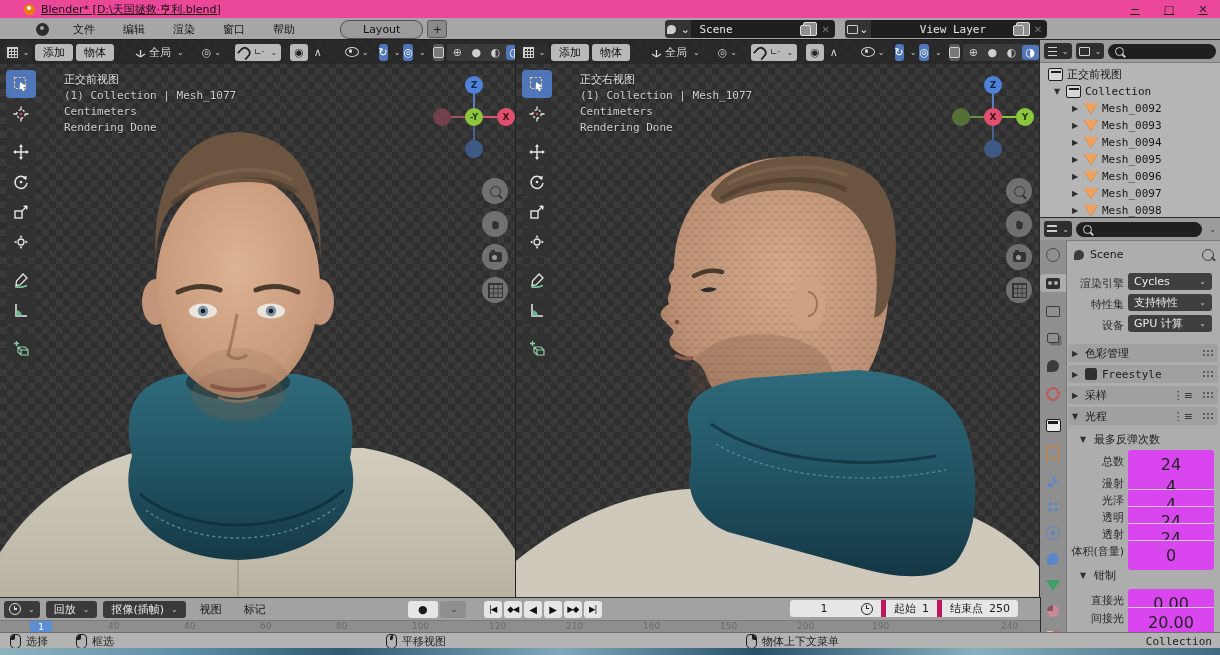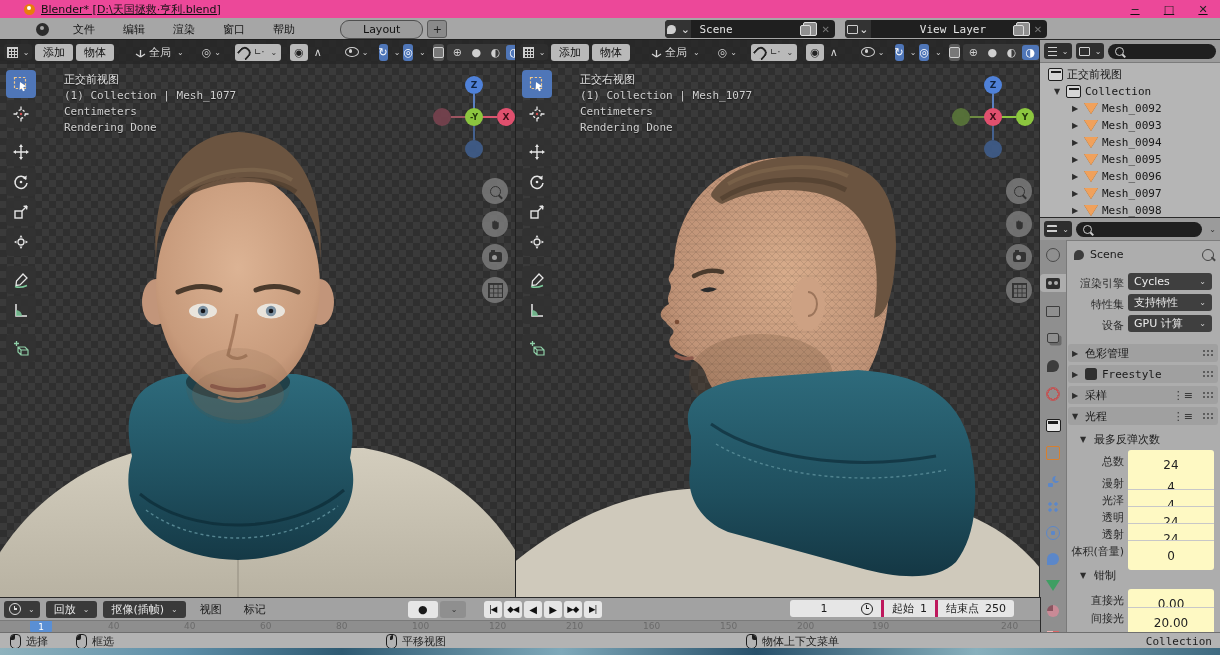--- a/index.html
+++ b/index.html
@@ -98,22 +98,22 @@
   
   .props{left:1040px;top:218px;width:180px;height:414px;background:#adadad;outline:1px solid #2a2a2a;color:#1a1a1a;}
   .ptabs{position:absolute;left:0;top:22px;bottom:0;width:26px;background:#8f8f8f;border-right:1px solid #7a7a7a;}
   .pt{position:absolute;left:4px;width:18px;height:18px;display:flex;align-items:center;justify-content:center;font-size:12px;color:#3d3d3d;}
   .pt.act{left:0;width:26px;background:#adadad;border-radius:4px 0 0 4px;}
   .pcontent{position:absolute;left:26px;top:22px;right:0;bottom:0;}
   .brow{position:absolute;display:flex;align-items:center;gap:6px;color:#1a1a1a;}
   .plabel{position:absolute;width:58px;text-align:right;color:#2b2b2b;}
   .ddark{position:absolute;height:17px;background:#3f3f3f;color:#ececec;border-radius:3px;display:flex;align-items:center;
          padding:0 6px;justify-content:space-between;}
-  .pillv{position:absolute;height:29px;background:#fef9c3;color:#222;display:flex;align-items:center;justify-content:center;
-         font-size:12px;}
+  .pillv{position:absolute;height:29px;background:#d946ef;color:#222;display:flex;align-items:center;justify-content:center;
+         font-size:16px;}
   .sect{position:absolute;left:2px;right:2px;height:18px;background:#a0a0a0;border-radius:3px;display:flex;align-items:center;
         gap:5px;padding:0 4px;color:#1a1a1a;}
   .grip{width:12px;height:8px;background:radial-gradient(#5c5c5c 1px,transparent 1.3px);background-size:4px 4px;margin-left:auto;}
   .presets{color:#3a3a3a;font-size:11px;margin-left:auto;}
   .pin{width:10px;height:10px;border:1.5px solid #444;border-radius:50%;position:relative;margin-left:auto;}
   .pin::after{content:"";position:absolute;left:8px;top:8px;width:5px;height:1.5px;background:#444;transform:rotate(45deg);}
   .scnic{width:12px;height:12px;border-radius:50% 50% 50% 0;background:#3c3c3c;}
   
   .ic-circ{width:12px;height:12px;border-radius:50%;border:1.6px solid currentColor;}
   .ic-fill{width:12px;height:12px;border-radius:50%;background:currentColor;}
@@ -137,21 +137,21 @@
   .wpill{height:17px;background:#e6e6e6;color:#1a1a1a;border-radius:3px;display:inline-flex;align-items:center;justify-content:center;padding:0 6px;}
   .pbgrp{display:inline-flex;gap:2px;}
   .pbtn{width:18px;height:17px;background:#e6e6e6;border-radius:3px;display:inline-flex;align-items:center;justify-content:center;
         font-size:8.5px;color:#111;letter-spacing:-1px;}
   .ruler{position:absolute;left:0;top:22px;right:0;height:12px;background:#8e8e8e;border-top:1px solid #7a7a7a;}
   .rnum{position:absolute;top:0;font-size:9px;color:#6b6b6b;}
   .playhead{position:absolute;top:0;width:22px;height:12px;background:#5a8fd4;border-radius:0 0 3px 3px;color:#fff;
             display:flex;align-items:center;justify-content:center;font-size:9px;}
   .segrp{position:absolute;height:17px;background:#e6e6e6;border-radius:3px;display:flex;align-items:center;color:#1a1a1a;}
   .seg{padding:0 8px;display:flex;align-items:center;gap:6px;height:100%;}
-  .seg+.seg{border-left:3px solid #be185d;align-items:center;}
+  .seg+.seg{border-left:5px solid #be185d;align-items:center;}
   
   .statusbar{left:0;top:632px;width:1220px;height:16px;background:#b3b3b3;border-top:1px solid #6f6f6f;color:#1d1d1d;
              display:flex;align-items:center;}
   .mouse{display:inline-block;width:9px;height:13px;border:1.3px solid #1d1d1d;border-radius:4px 4px 5px 5px;position:relative;
          vertical-align:-3px;margin-right:5px;flex:none;}
   .mouse i{position:absolute;left:0;top:0;width:4px;height:5px;background:#1d1d1d;border-radius:3px 0 2px 0;}
   .sb-it{display:flex;align-items:center;}
   .sliver{left:0;top:648px;width:1220px;height:7px;
           background:linear-gradient(90deg,#8fb2bd,#5d8ea8 15%,#2e5a72 28%,#7fa9ba 46%,#27506a 62%,#88b0bd 80%,#3f6a80 100%);}
 </style>

